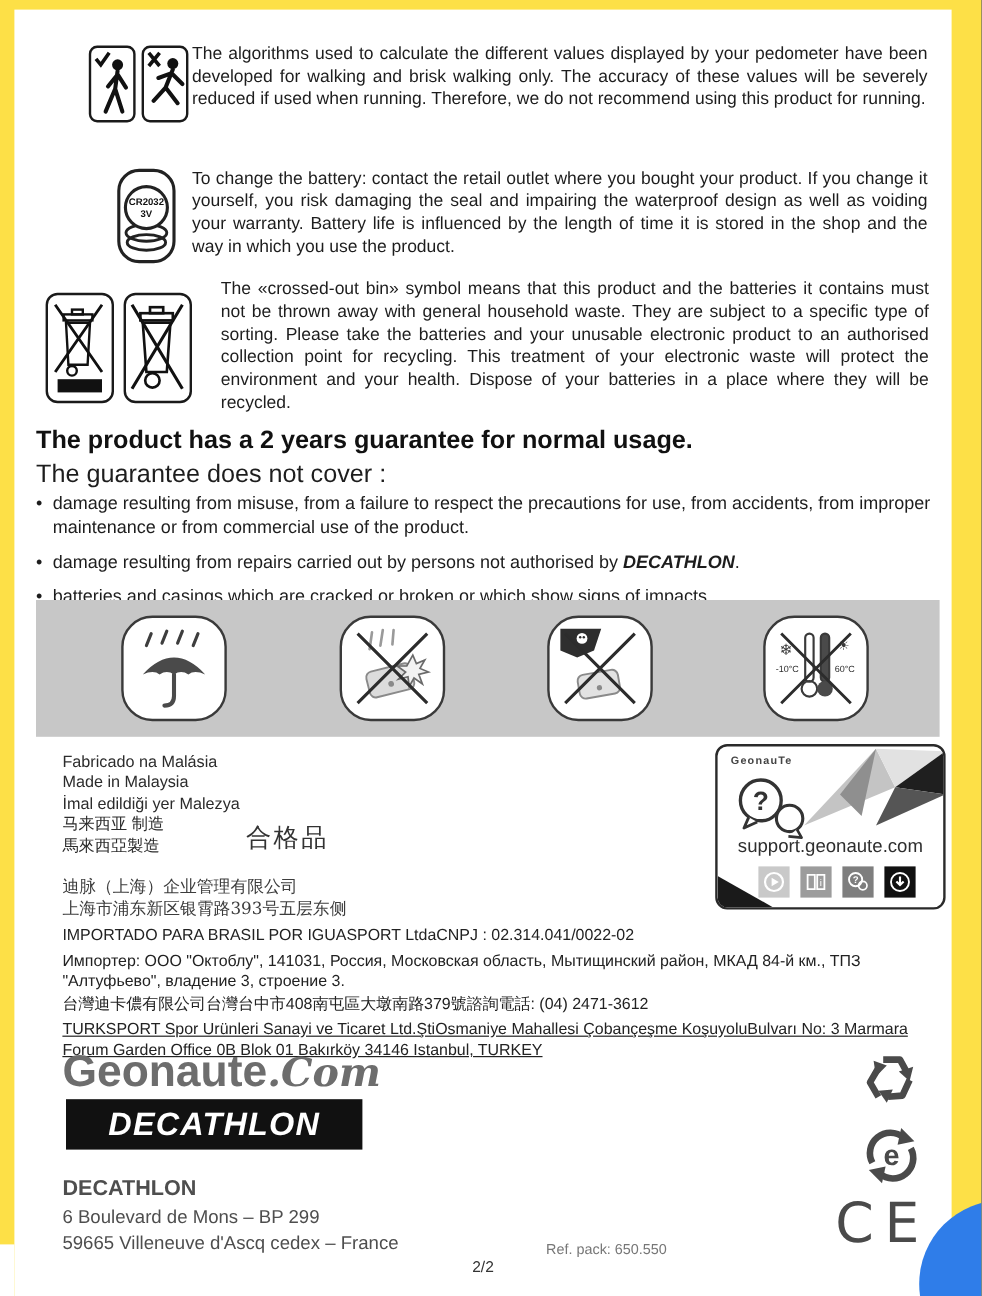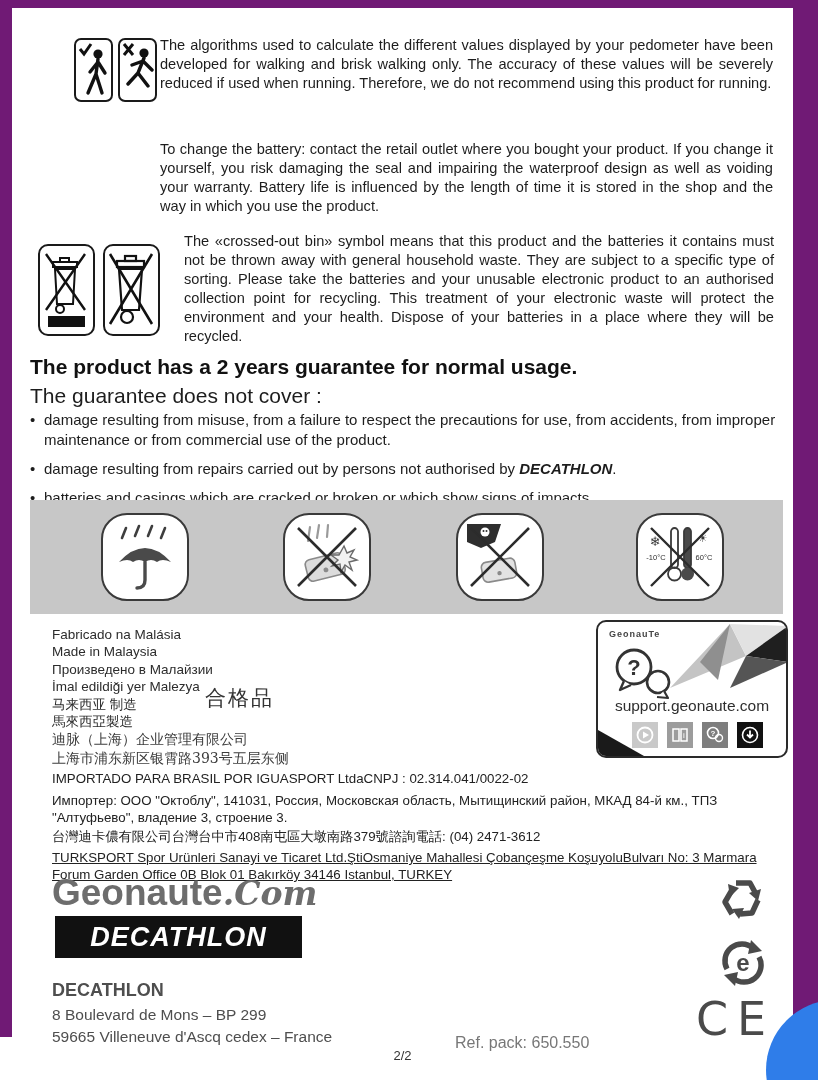--- a/index.html
+++ b/index.html
@@ -1,17 +1,17 @@
 <!DOCTYPE html>
 <html><head>
 <meta charset="utf-8">
 <style>
   * { margin:0; padding:0; box-sizing:border-box; }
   body { font-family:"Liberation Sans","DejaVu Sans",sans-serif; background:#000; }
-  .screen { position:relative; width:818px; height:1080px; background:#701a75; overflow:hidden; }
+  .screen { position:relative; width:818px; height:1080px; background:#fde047; overflow:hidden; }
   .page { position:absolute; left:12px; top:8px; width:781px; height:1072px; background:#fff; }
   .white-patch { position:absolute; left:0; top:1037px; width:12px; height:43px; background:#fff; }
   .abs { position:absolute; }
 
   .para { font-size:14.6px; line-height:19px; color:#1d1d1d; text-align:justify; }
   .icon-box { border:2.5px solid #1a1a1a; border-radius:7px; background:#fff; display:flex; align-items:center; justify-content:center; }
 
   
   .g-title { font-size:21px; font-weight:bold; color:#111; }
   .g-line  { font-size:21px; color:#1d1d1d; }
@@ -37,21 +37,21 @@
   .s-ico { width:26px; height:26px; display:flex; align-items:center; justify-content:center; }
 
   
   .geo-logo { font-size:37px; font-weight:bold; color:#6d6d6d; letter-spacing:0px; }
   .geo-com  { font-size:33px; font-weight:bold; font-style:italic; font-family:"DejaVu Serif","Liberation Serif",serif; color:#6d6d6d; }
   .deca-box { position:absolute; left:43px; top:908px; width:247px; height:42px; background:#111; display:flex; align-items:center; justify-content:center; }
   .deca-text { color:#fff; font-size:27px; font-weight:bold; font-style:italic; letter-spacing:1px; }
 
   .footer-name { font-size:18px; font-weight:bold; color:#4e4e4e; }
   .footer-line { font-size:15.5px; color:#4e4e4e; line-height:22px; }
-  .ref-pack { font-size:16px; color:#777; }
+  .ref-pack { font-size:12px; color:#777; }
   .page-num { font-size:13px; color:#333; }
 
   .ce-mark { font-size:46px; color:#4a4a4a; letter-spacing:9px; font-family:"DejaVu Sans",sans-serif; }
 
   .blue-corner { position:absolute; left:766px; top:1000px; width:140px; height:140px; border-radius:50%; background:#2f7de9; }
 </style>
 </head>
 <body>
 
 <div class="screen">
@@ -68,20 +68,30 @@
       <div class="icon-box" style="width:39px; height:64px;">
         <svg width="33" height="58" viewBox="0 0 33 58">
           <path d="M3 3 l9 11 M12 3 l-9 11" stroke="#111" stroke-width="3" fill="none"></path>
           <circle cx="23" cy="12" r="4.6" fill="#111"></circle>
           <path d="M23 17 L17 32 L7 43 M17 32 L27 45 M22 20 L11 24 M22 20 L31 29" stroke="#111" stroke-width="3.4" fill="none" stroke-linecap="round"></path>
         </svg>
       </div>
     </div>
     <div class="abs para" style="left:148px; top:28px; width:613px;">The algorithms used to calculate the different values displayed by your pedometer have been developed for walking and brisk walking only. The accuracy of these values will be severely reduced if used when running. Therefore, we do not recommend using this product for running.</div>
 
+    <div class="abs" style="left:85px; top:132px;">
+      <svg width="50" height="80" viewBox="0 0 50 80">
+        <rect x="2" y="2" width="46" height="76" rx="17" fill="#fff" stroke="#222" stroke-width="2.6"></rect>
+        <ellipse cx="25" cy="62" rx="16" ry="6.5" fill="none" stroke="#222" stroke-width="2.4"></ellipse>
+        <ellipse cx="25" cy="54" rx="17" ry="7" fill="none" stroke="#222" stroke-width="2.4"></ellipse>
+        <circle cx="25" cy="33" r="17.5" fill="#fff" stroke="#222" stroke-width="2.6"></circle>
+        <text x="25" y="31" font-size="8" font-weight="bold" text-anchor="middle" fill="#111">CR2032</text>
+        <text x="25" y="41" font-size="8" font-weight="bold" text-anchor="middle" fill="#111">3V</text>
+      </svg>
+    </div>
     <div class="abs para" style="left:148px; top:132px; width:613px;">To change the battery: contact the retail outlet where you bought your product. If you change it yourself, you risk damaging the seal and impairing the waterproof design as well as voiding your warranty. Battery life is influenced by the length of time it is stored in the shop and the way in which you use the product.</div>
 
     <div class="abs" style="left:26px; top:236px; display:flex; gap:8px;">
       <div class="icon-box" style="width:57px; height:92px; border-radius:10px;">
         <svg width="49" height="84" viewBox="0 0 49 84">
           <rect x="18" y="10" width="9" height="4" fill="none" stroke="#111" stroke-width="2"></rect>
           <rect x="11" y="14" width="24" height="5" fill="none" stroke="#111" stroke-width="2"></rect>
           <path d="M13 21 L15 56 L31 56 L33 21 Z" fill="none" stroke="#111" stroke-width="2"></path>
           <circle cx="18" cy="61" r="4" fill="none" stroke="#111" stroke-width="2"></circle>
           <path d="M4 6 L43 62 M43 6 L4 62" stroke="#111" stroke-width="2.4"></path>
@@ -160,21 +170,20 @@
           <text x="11" y="38" font-size="7.5" fill="#2e2e2e" text-anchor="middle" id="temp-low">-10°C</text>
           <text x="59" y="38" font-size="7.5" fill="#2e2e2e" text-anchor="middle" id="temp-high">60°C</text>
           <path d="M6 6 L64 64 M64 6 L6 64" stroke="#2c2c2c" stroke-width="2.4"></path>
         </svg>
       </div>
     </div>
 
     <div class="abs" style="left:40px; top:618px; width:260px;">
       <div class="origin-line">Fabricado na Malásia</div>
       <div class="origin-line">Made in Malaysia</div>
-      <div class="origin-line">Произведено в Малайзии</div>
       <div class="origin-line">İmal edildiği yer Malezya</div>
       <div class="origin-line">马来西亚 制造</div>
       <div class="origin-line">馬來西亞製造</div>
     </div>
     <div class="abs conformity" style="left:193px; top:676px;">合格品</div>
 
     <div class="abs cn-serif" style="left:40px; top:722px; width:420px;">
       <div>迪脉（上海）企业管理有限公司</div>
       <div>上海市浦东新区银霄路393号五层东侧</div>
     </div>
@@ -234,21 +243,21 @@
     </div>
 
     <div class="abs" style="left:40px; top:864px;">
       <span class="geo-logo">Geonaute</span><span class="geo-com">.Com</span>
     </div>
     <div class="deca-box">
       <span class="deca-text">DECATHLON</span>
     </div>
 
     <div class="abs footer-name" style="left:40px; top:972px;">DECATHLON</div>
-    <div class="abs footer-line" style="left:40px; top:996px;">8 Boulevard de Mons – BP 299</div>
+    <div class="abs footer-line" style="left:40px; top:996px;">6 Boulevard de Mons – BP 299</div>
     <div class="abs footer-line" style="left:40px; top:1018px;">59665 Villeneuve d'Ascq cedex – France</div>
     <div class="abs ref-pack" style="left:443px; top:1026px;">Ref. pack: 650.550</div>
 
     <div class="abs" style="left:706px; top:868px;">
       <svg width="46" height="44" viewBox="0 0 46 44">
         <path d="M14 38 L7 26 L14 14" fill="none" stroke="#4a4a4a" stroke-width="5.5" stroke-linejoin="round"></path>
         <polygon points="10,8 21,12 12,21" fill="#4a4a4a"></polygon>
         <path d="M18 7 L32 7 L38 18" fill="none" stroke="#4a4a4a" stroke-width="5.5" stroke-linejoin="round"></path>
         <polygon points="43,13 40,25 31,17" fill="#4a4a4a"></polygon>
         <path d="M40 24 L34 37 L22 38" fill="none" stroke="#4a4a4a" stroke-width="5.5" stroke-linejoin="round"></path>

